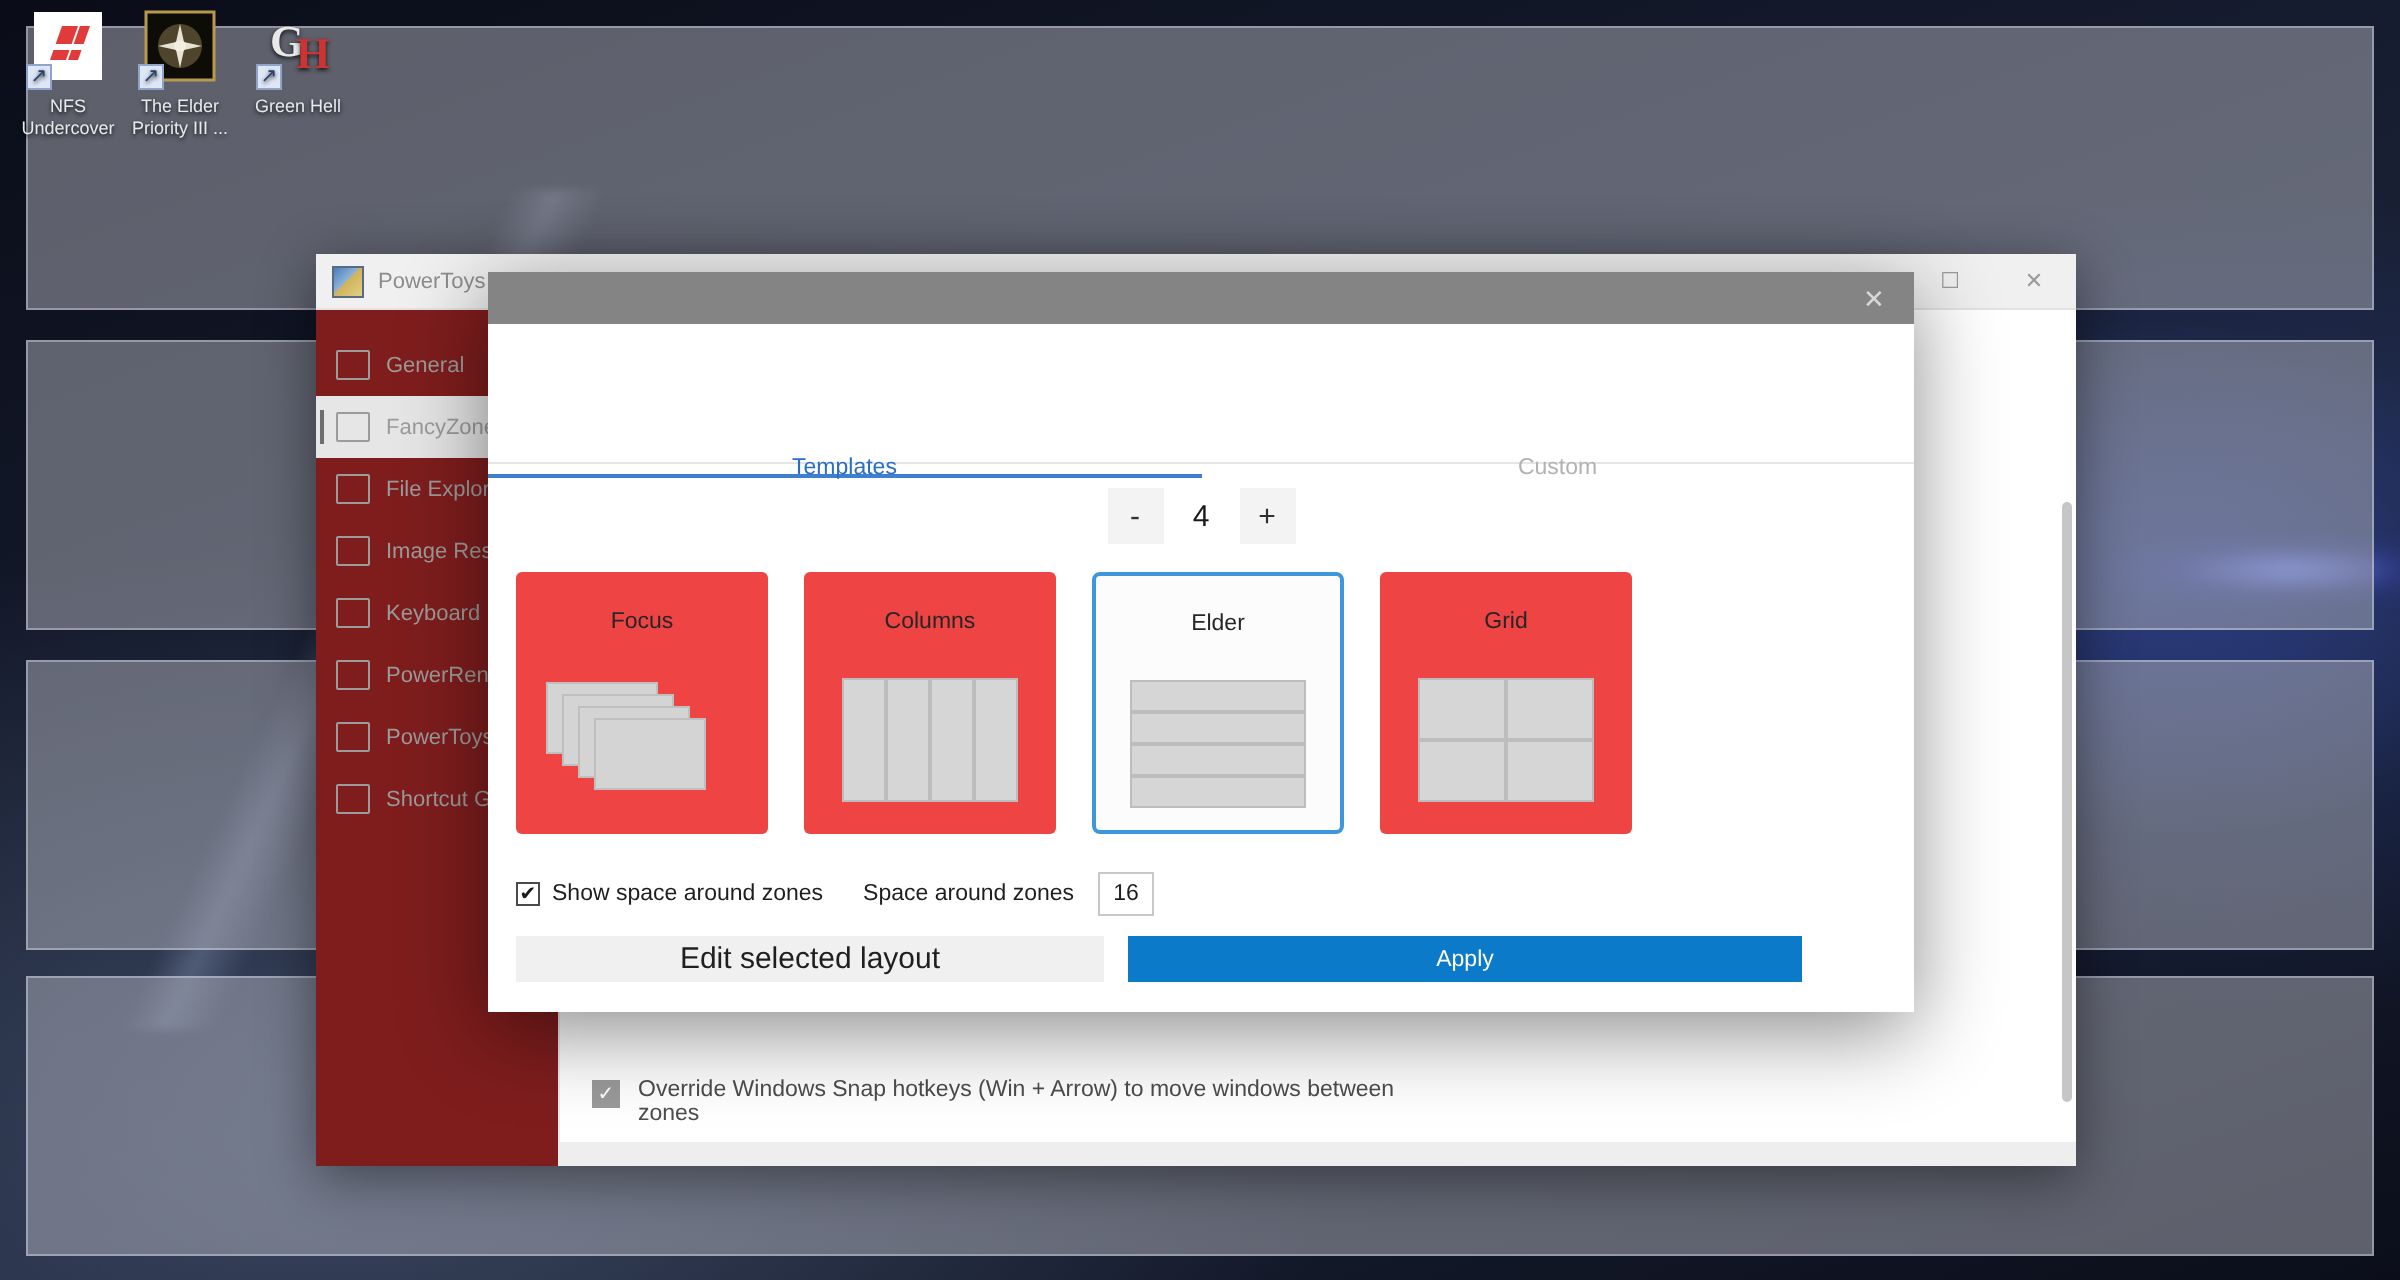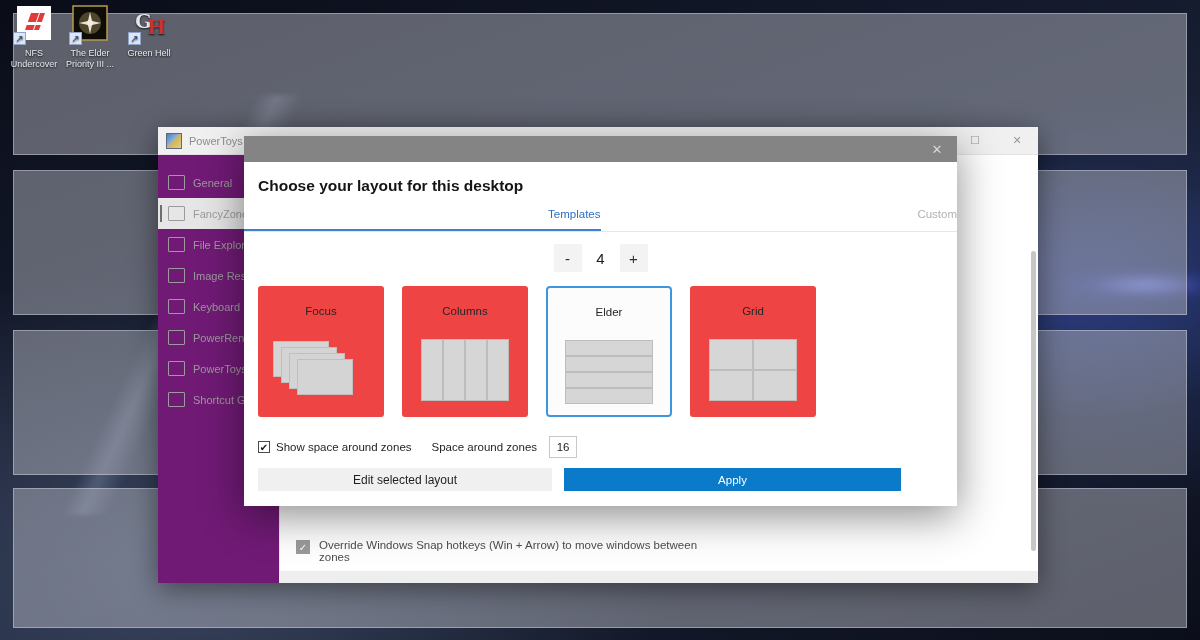--- a/index.html
+++ b/index.html
@@ -74,21 +74,21 @@
   }
   #pt-title-text { font-size: 11px; color: #8d8d8d; }
   #pt-winbtns { margin-left: auto; display: flex; height: 28px; }
   .pt-winbtn {
     width: 42px; height: 28px;
     display: flex; align-items: center; justify-content: center;
     color: #9a9a9a; font-size: 11px;
   }
   #pt-body { display: flex; height: 428px; }
   #pt-sidebar {
-    width: 122px; background: #701a75; padding-top: 12px;
+    width: 122px; background: #7f1d1d; padding-top: 12px;
     border-right: 1px solid #ececec;
   }
   .nav-item {
     height: 31px; display: flex; align-items: center;
     padding-left: 10px; position: relative;
     font-size: 11px; color: #9b9b9b; white-space: nowrap;
   }
   .nav-item.selected { background: #e6e6e6; }
   .nav-item.selected::before {
     content:""; position:absolute; left:2px; top:7px;
@@ -152,22 +152,22 @@
   }
   #modal-heading {
     position: absolute; left: 14px; top: 41px;
     font-size: 15.5px; font-weight: bold; color: #151515;
   }
   #tabs {
     position: absolute; left: 0; top: 72px; width: 713px;
     display: flex; border-bottom: 1px solid #e6e6e6;
   }
   .tab {
-    flex: 1; text-align: right; font-size: 11.5px;
-    padding-bottom: 9px; color: #b2b2b2;
+    flex: 1; text-align: center; font-size: 11.5px;
+    padding-bottom: 9px; color: #b2b2b2; margin-top: 20px;
   }
   .tab.active { color: #2b6fc4; border-bottom: 2px solid #3e7fd0; }
   #tabs { height: 24px; }
 
   #stepper {
     position: absolute; left: 0; right: 0; top: 108px;
     display: flex; justify-content: center; align-items: center; gap: 10px;
   }
   .step-btn {
     width: 28px; height: 28px; background: #f3f3f3;
@@ -211,21 +211,21 @@
     display:flex; align-items:center; justify-content:center; font-size:11.5px; color:#1f1f1f;
   }
 
   #actions {
     position: absolute; left: 14px; top: 332px; width: 685px;
     display: flex; gap: 12px;
   }
   #edit-btn {
     width: 294px; height: 23px; background:#f0f0f0;
     display:flex; align-items:center; justify-content:center;
-    font-size: 12px; color:#1f1f1f;
+    font-size: 15px; color:#1f1f1f;
   }
   #apply-btn {
     width: 337px; height: 23px; background:#0b7ac9;
     display:flex; align-items:center; justify-content:center;
     font-size: 11.5px; color:#ffffff;
   }
 </style>
 </head>
 <body>
 
@@ -343,21 +343,20 @@
     </div>
   </div>
 </div>
 
 <div id="modal">
 
   <div id="modal-titlebar">
     <span id="modal-close">✕</span>
   </div>
 
-  <div id="modal-heading">Choose your layout for this desktop</div>
 
   <div id="tabs">
     <div class="tab active">Templates</div>
     <div class="tab">Custom</div>
   </div>
 
   <div id="stepper">
     <span class="step-btn">-</span>
     <span id="step-value">4</span>
     <span class="step-btn">+</span>

